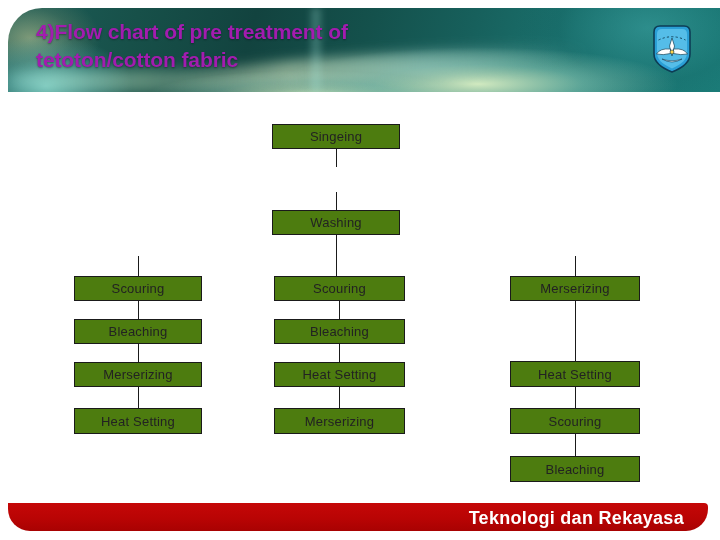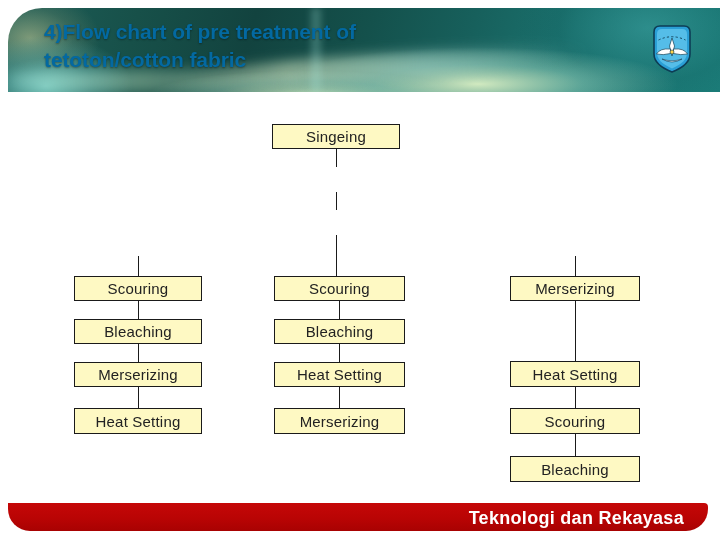--- a/index.html
+++ b/index.html
@@ -67,24 +67,24 @@
     left: 300px; top: 0px;
     width: 16px; height: 84px;
     background: linear-gradient(90deg,
       rgba(255,255,255,0) 0%, rgba(170,235,225,0.33) 50%, rgba(255,255,255,0) 100%);
     filter: blur(3px);
     pointer-events: none;
   }
 
   #header-title {
     position: absolute;
-    left: 44px;
+    left: 36px;
     top: 18px;
     width: 470px;
-    color: #0369a1;
+    color: #a21caf;
     font-size: 21px;
     font-weight: bold;
     line-height: 1.32;
     letter-spacing: -0.1px;
     text-shadow: 0 1px 2px rgba(0,0,0,0.35);
     white-space: pre-line;
   }
 
   
   #header-logo {
@@ -99,27 +99,27 @@
   #flowchart {
     position: absolute;
     left: 0;
     top: 0;
     width: 720px;
     height: 540px;
   }
   .fc-box {
     position: absolute;
     border: 1px solid #1a1a1a;
-    background: #fef9c3;
+    background: #4d7c0f;
     box-sizing: border-box;
     display: flex;
     align-items: center;
     justify-content: center;
     color: #222222;
-    font-size: 15px;
+    font-size: 13px;
     font-family: "Liberation Sans", sans-serif;
     letter-spacing: 0.2px;
   }
   .fc-line {
     position: absolute;
     width: 1px;
     background: #1a1a1a;
   }
 
   
@@ -179,20 +179,21 @@
     <div class="fc-line" style="left: 138px; top: 301px; height: 18px;"></div>
     <div class="fc-line" style="left: 138px; top: 344px; height: 18px;"></div>
     <div class="fc-line" style="left: 138px; top: 387px; height: 21px;"></div>
     <div class="fc-line" style="left: 339px; top: 301px; height: 18px;"></div>
     <div class="fc-line" style="left: 339px; top: 344px; height: 18px;"></div>
     <div class="fc-line" style="left: 339px; top: 387px; height: 21px;"></div>
     <div class="fc-line" style="left: 575px; top: 301px; height: 60px;"></div>
     <div class="fc-line" style="left: 575px; top: 387px; height: 21px;"></div>
     <div class="fc-line" style="left: 575px; top: 434px; height: 22px;"></div>
     <div class="fc-box" style="left: 272px; top: 124px; width: 128px; height: 25px;">Singeing</div>
+    <div class="fc-box" style="left: 272px; top: 210px; width: 128px; height: 25px;">Washing</div>
     <div class="fc-box" style="left: 74px; top: 276px; width: 128px; height: 25px;">Scouring</div>
     <div class="fc-box" style="left: 74px; top: 319px; width: 128px; height: 25px;">Bleaching</div>
     <div class="fc-box" style="left: 74px; top: 362px; width: 128px; height: 25px;">Merserizing</div>
     <div class="fc-box" style="left: 74px; top: 408px; width: 128px; height: 26px;">Heat Setting</div>
     <div class="fc-box" style="left: 274px; top: 276px; width: 131px; height: 25px;">Scouring</div>
     <div class="fc-box" style="left: 274px; top: 319px; width: 131px; height: 25px;">Bleaching</div>
     <div class="fc-box" style="left: 274px; top: 362px; width: 131px; height: 25px;">Heat Setting</div>
     <div class="fc-box" style="left: 274px; top: 408px; width: 131px; height: 26px;">Merserizing</div>
     <div class="fc-box" style="left: 510px; top: 276px; width: 130px; height: 25px;">Merserizing</div>
     <div class="fc-box" style="left: 510px; top: 361px; width: 130px; height: 26px;">Heat Setting</div>

